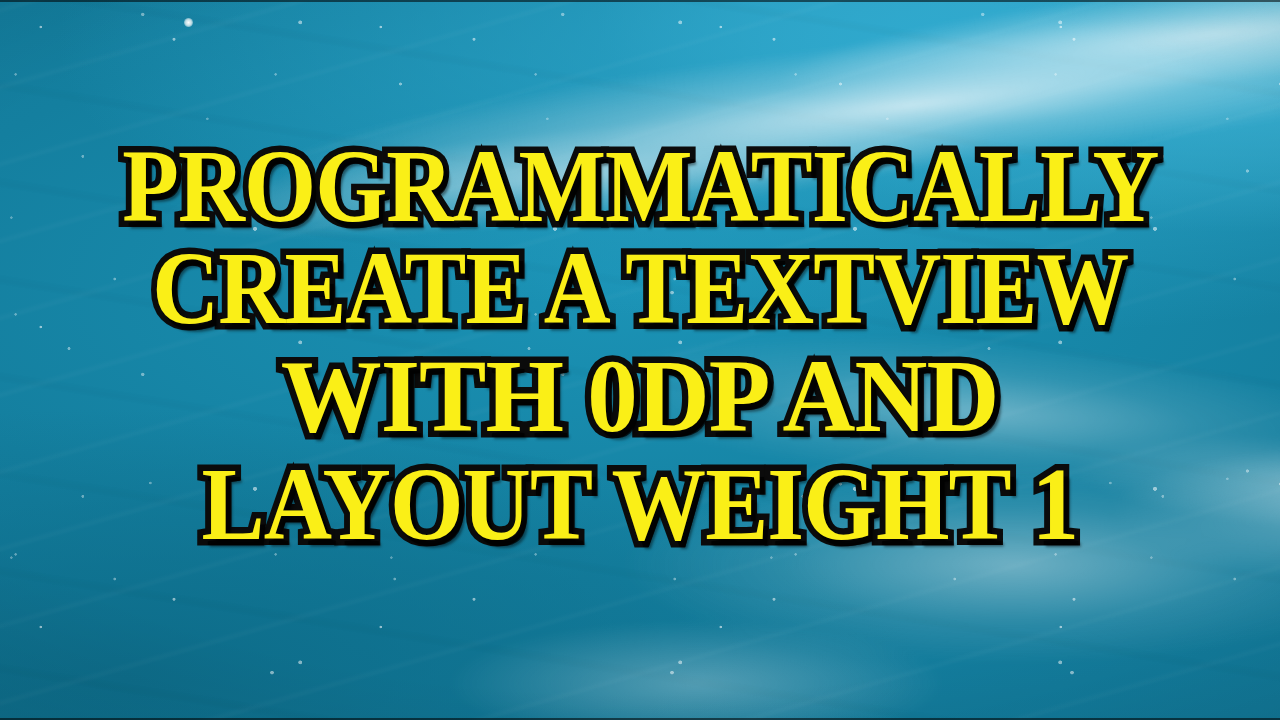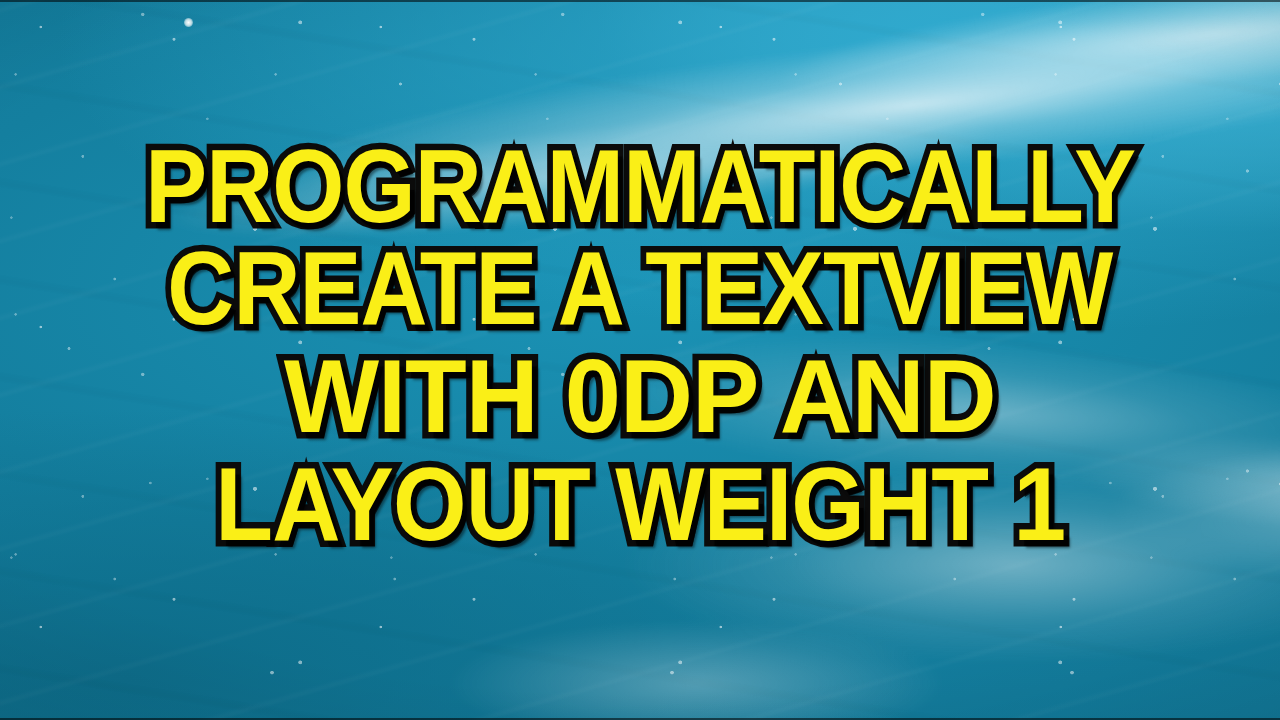--- a/index.html
+++ b/index.html
@@ -8,21 +8,21 @@
     padding: 0;
     background: #000;
   }
 
   #stage {
     position: relative;
     width: 1280px;
     height: 720px;
     overflow: hidden;
     background: #16809f;
-    font-family: Liberation Sans, sans-serif;
+    font-family: Liberation Serif, serif;
   }
 
   
   .bg-base {
     position: absolute;
     inset: 0;
     background:
       radial-gradient(120% 70% at 74% 6%, #2fa9ce 0%, rgba(47,169,206,0) 58%),
       radial-gradient(90% 55% at 96% 2%, #55c2de 0%, rgba(85,194,222,0) 55%),
       radial-gradient(100% 60% at 10% 94%, #0d6c89 0%, rgba(13,108,137,0) 62%),

